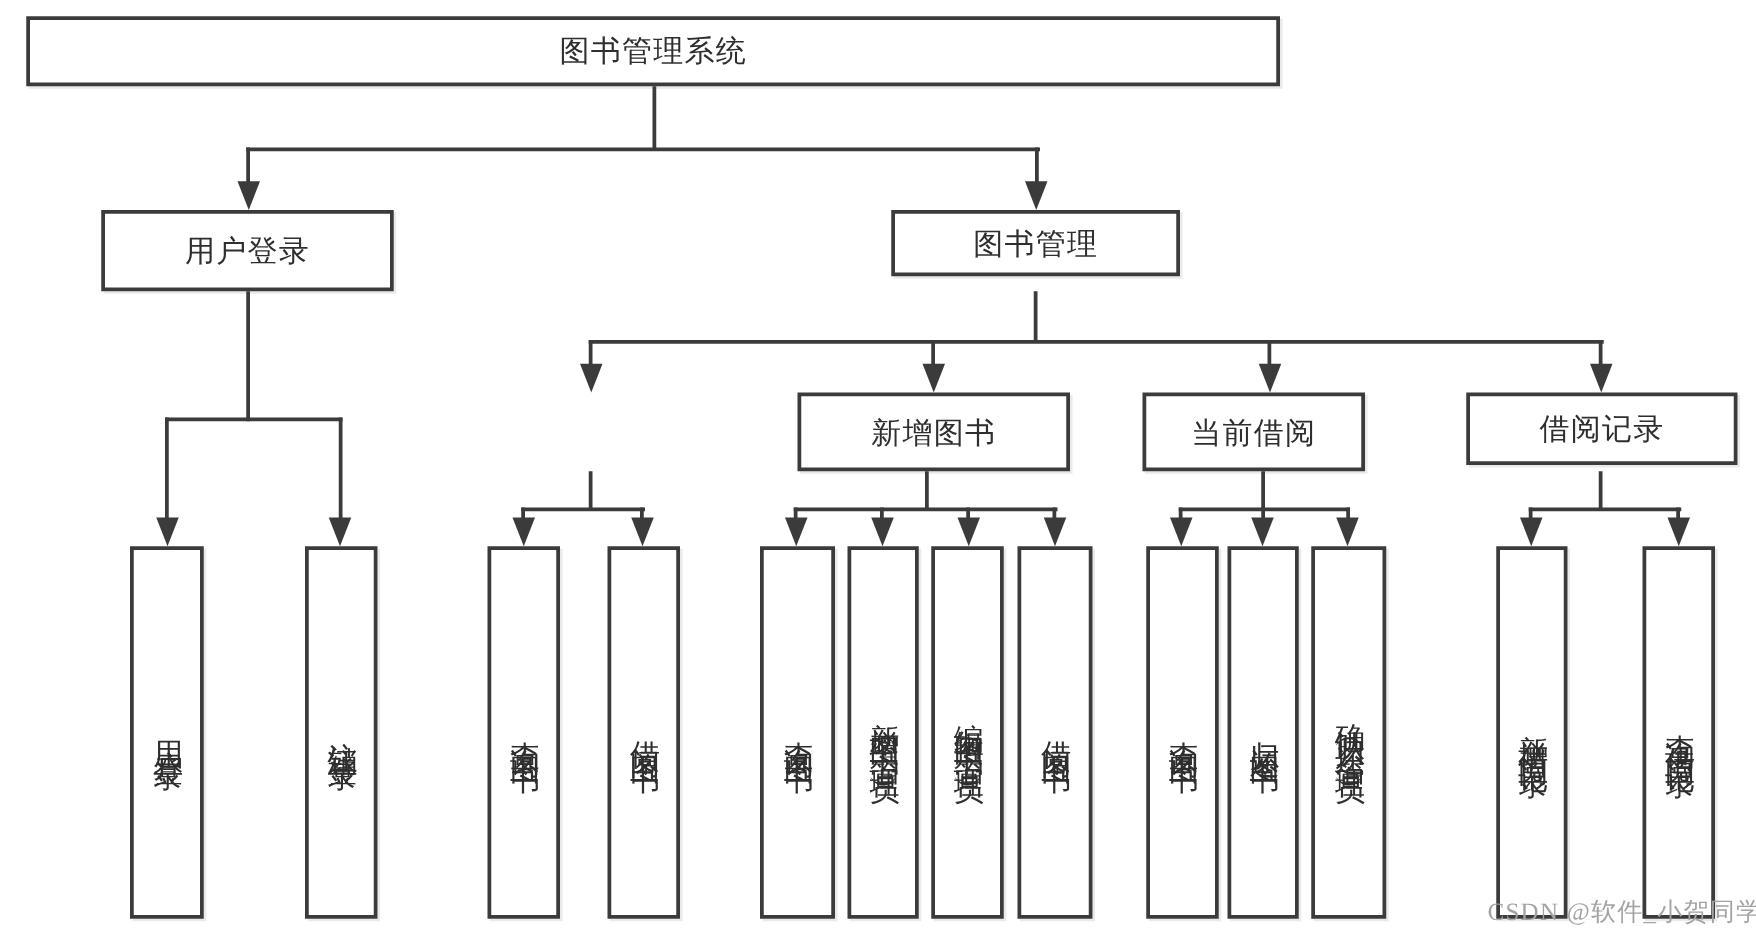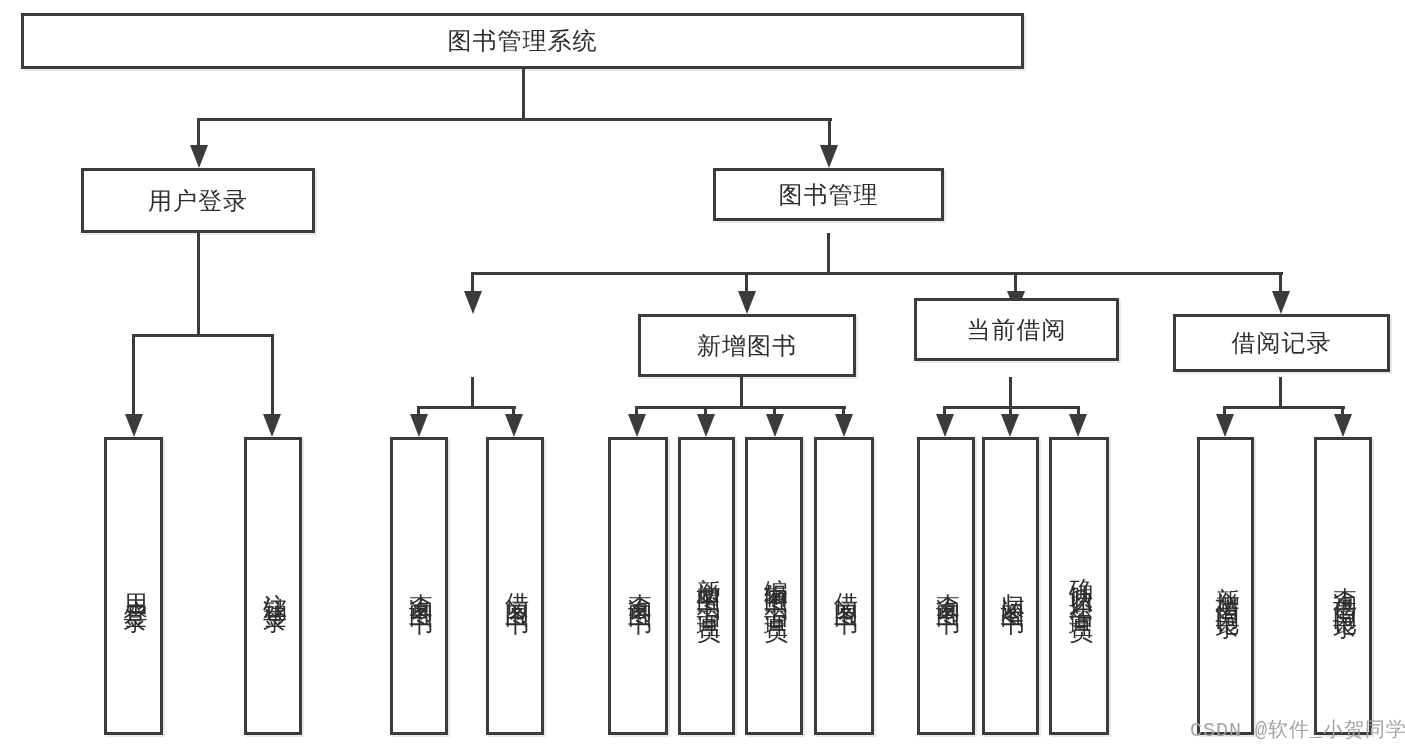--- a/index.html
+++ b/index.html
@@ -4,21 +4,21 @@
 <style>
   :root{
     --line:#3b3b3b;
     --text:#2e2e2e;
     --watermark:#a3a3a3;
     --background:#ffffff;
   }
   html,body{margin:0;padding:0;background:var(--background);}
   .canvas{
     position:relative;width:1405px;height:747px;background:var(--background);
-    font-family:Liberation Mono, monospace;color:var(--text);
+    font-family:Liberation Serif, serif;color:var(--text);
     overflow:hidden;
   }
   .box{
     position:absolute;box-sizing:border-box;background:#fff;
     border:3px solid var(--line);
     display:flex;align-items:center;justify-content:center;
     font-size:24px;letter-spacing:1px;
     box-shadow:2px 2px 0 rgba(170,170,170,0.25);
   }
   .vbox span{
@@ -74,21 +74,21 @@
   <div class="vline" style="left:745px;top:272px;height:22px"></div>
   <div class="arrow" style="left:738px;top:291px"></div>
   <div class="vline" style="left:1014px;top:272px;height:22px"></div>
   <div class="arrow" style="left:1007px;top:291px"></div>
   <div class="vline" style="left:1279px;top:272px;height:22px"></div>
   <div class="arrow" style="left:1272px;top:291px"></div>
 
   <div class="box" style="left:638px;top:314px;width:218px;height:63px">
     <span>新增图书</span>
   </div>
-  <div class="box" style="left:914px;top:298px;width:205px;height:63px">
+  <div class="box" style="left:914px;top:314px;width:178px;height:63px">
     <span>当前借阅</span>
   </div>
   <div class="box" style="left:1173px;top:314px;width:217px;height:58px">
     <span>借阅记录</span>
   </div>
 
   <div class="vline" style="left:471px;top:377px;height:31px"></div>
   <div class="hline" style="left:417px;top:406px;width:99px"></div>
   <div class="vline" style="left:417px;top:406px;height:11px"></div>
   <div class="arrow" style="left:410px;top:414px"></div>

